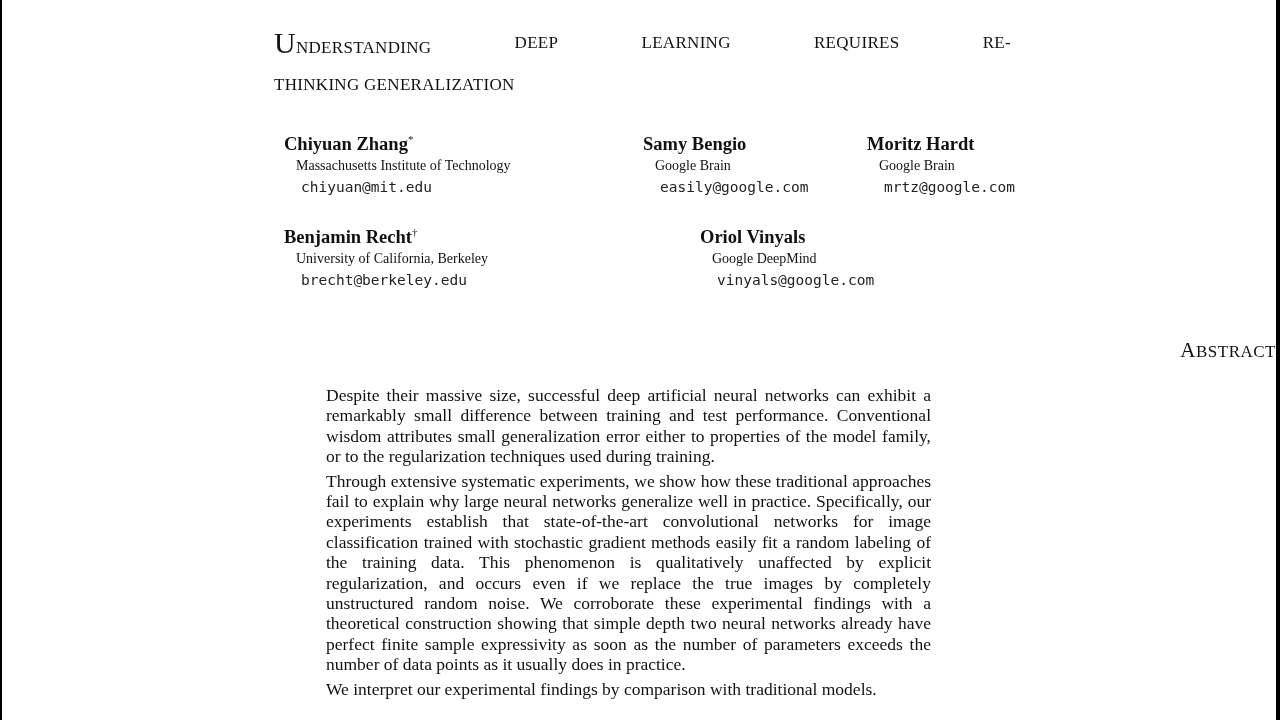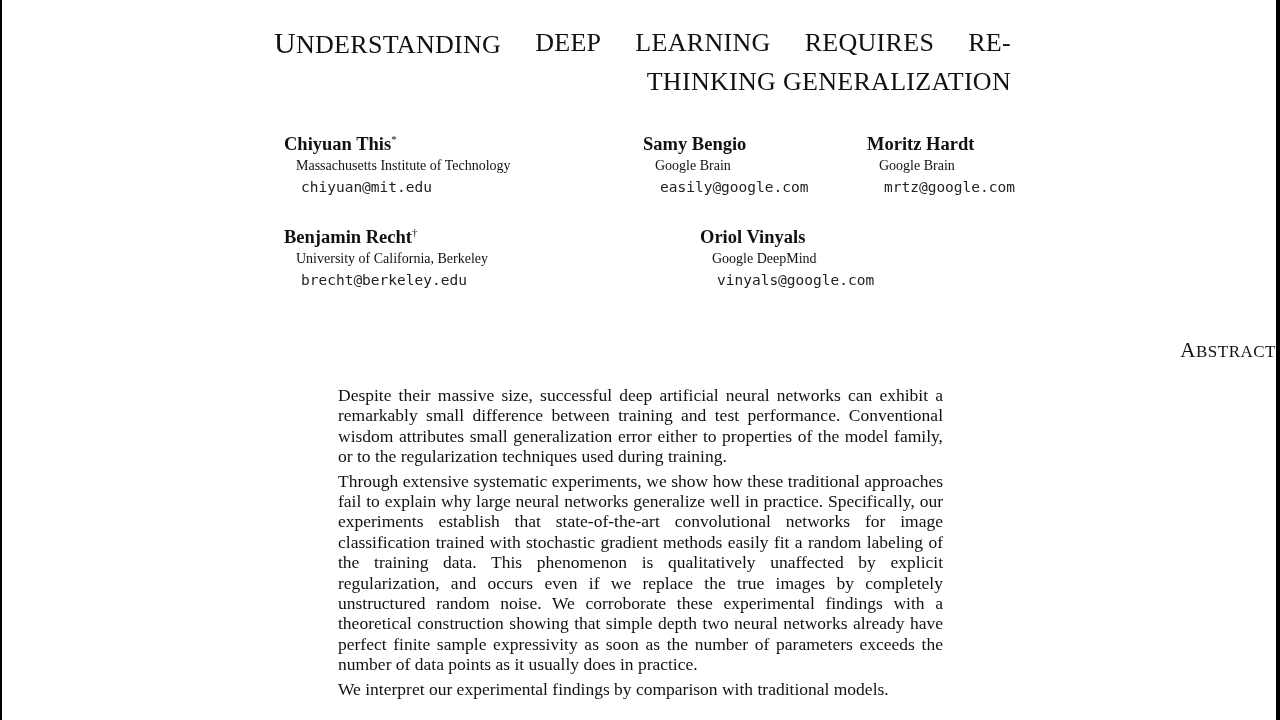--- a/index.html
+++ b/index.html
@@ -8,40 +8,40 @@
     background: #000;
     font-family: "Liberation Serif", "DejaVu Serif", serif;
     color: #111;
   }
   .page {
     position: absolute; left: 2px; top: 0; width: 1274px; height: 720px;
     background: #fff;
   }
   .title {
     position: absolute; left: 272px; top: 24px; width: 737px;
-    font-size: 26px; line-height: 37px; letter-spacing: 0.3px;
-    text-transform: uppercase; font-weight: normal; margin: 0; text-align: right;
+    font-size: 17px; line-height: 37px; letter-spacing: 0.3px;
+    text-transform: uppercase; font-weight: normal; margin: 0;
   }
   .title .line1 { display: flex; justify-content: space-between; }
   .title .line1 span:first-child::first-letter { font-size: 30px; }
   .author { position: absolute; }
   .author .name { font-weight: bold; font-size: 18.5px; line-height: 21px; }
   .author .name sup { font-weight: normal; font-size: 11px; }
   .author .aff { font-size: 14px; line-height: 21px; margin-left: 12px; }
   .author .email {
     font-family: "DejaVu Sans Mono", "Liberation Mono", monospace;
     font-size: 14.5px; line-height: 20px; margin-top: 1px; color: #222; margin-left: 17px;
   }
   .abstract-heading {
     position: absolute; left: 0; right: 0; top: 338px; text-align: right;
     font-size: 17px; letter-spacing: 0.5px; text-transform: uppercase;
   }
   .abstract-heading .cap { font-size: 21px; }
   .abstract-body {
-    position: absolute; left: 336px; top: 385px; width: 605px;
+    position: absolute; left: 324px; top: 385px; width: 605px;
     font-size: 17.5px; line-height: 20.4px; text-align: justify; hyphens: manual;
   }
   .abstract-body p { margin: 0 0 4px 0; }
 </style>
 </head>
 <body>
 
 <div class="page">
 
   <h1 class="title">
@@ -49,21 +49,21 @@
       <span>Understanding</span>
       <span>deep</span>
       <span>learning</span>
       <span>requires</span>
       <span>re-</span>
     </div>
     <div>thinking generalization</div>
   </h1>
 
   <div class="author" style="left:282px; top:129px;">
-    <div class="name"><span>Chiyuan This</span><sup>*</sup></div>
+    <div class="name"><span>Chiyuan Zhang</span><sup>*</sup></div>
     <div class="aff">Massachusetts Institute of Technology</div>
     <div class="email">chiyuan@mit.edu</div>
   </div>
 
   <div class="author" style="left:641px; top:129px;">
     <div class="name"><span>Samy Bengio</span><sup></sup></div>
     <div class="aff">Google Brain</div>
     <div class="email">easily@google.com</div>
   </div>
 

